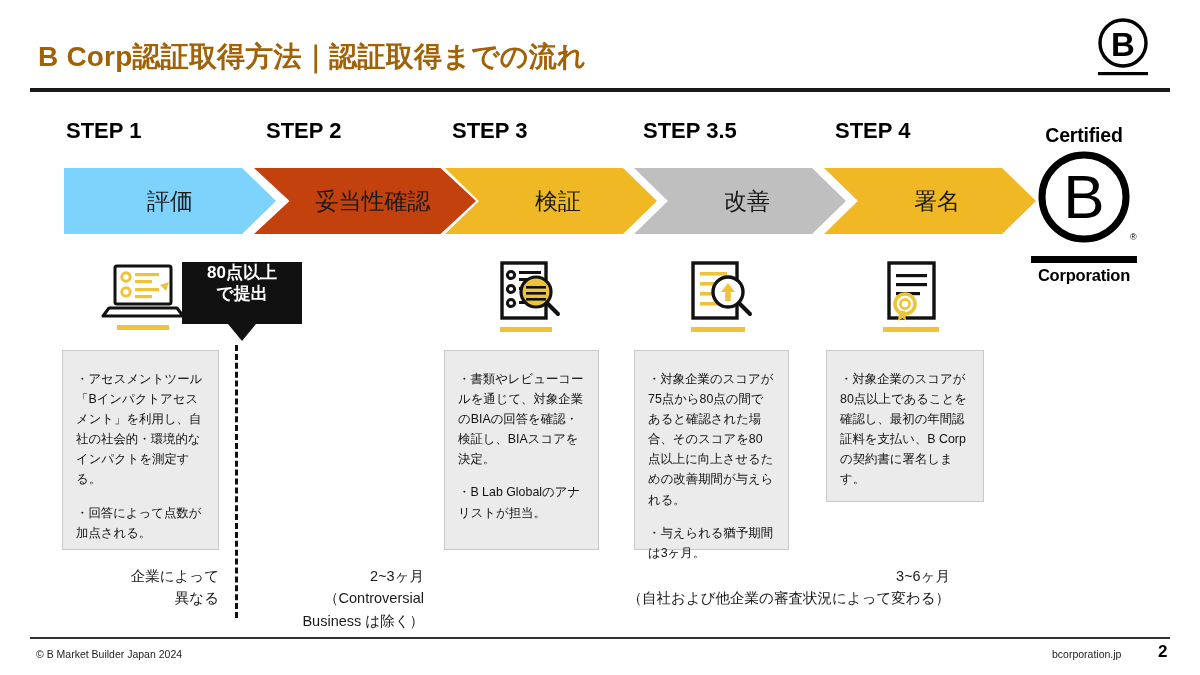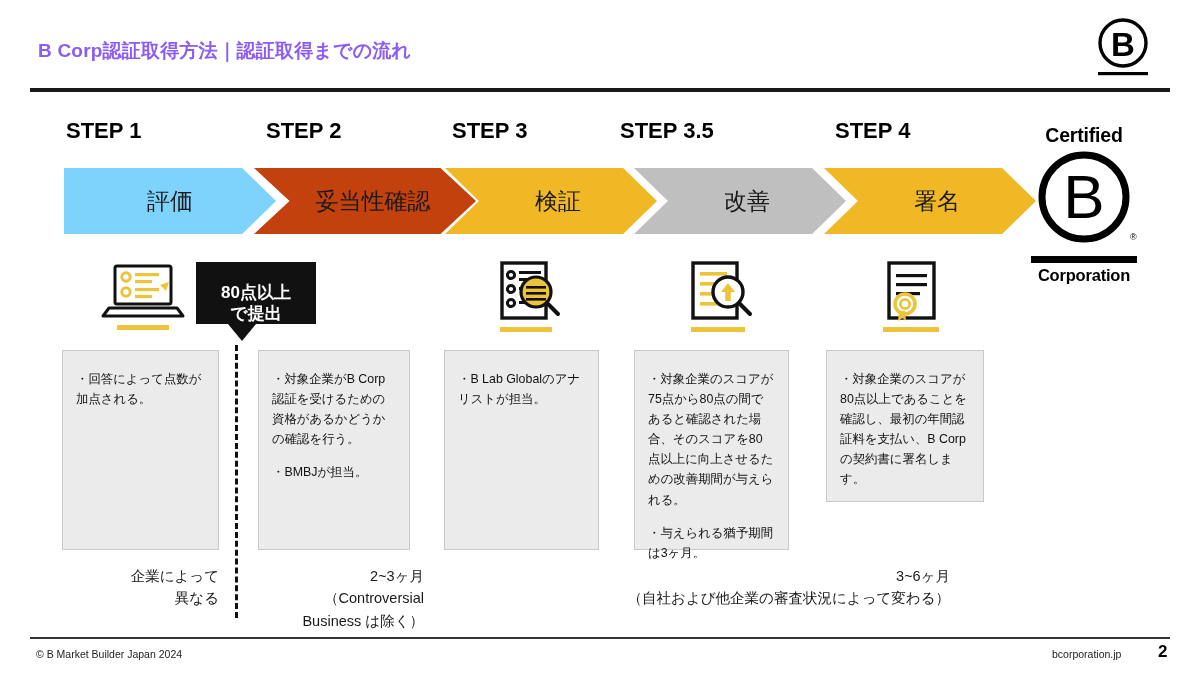--- a/index.html
+++ b/index.html
@@ -7,21 +7,21 @@
     width: 1200px; height: 675px;
     background: #ffffff;
     font-family: "Liberation Sans", "DejaVu Sans", sans-serif;
     overflow: hidden;
   }
   #slide { position: relative; width: 1200px; height: 675px; background:#fff; }
 
   
   #header-title {
     position: absolute; left: 38px; top: 38px;
-    font-size: 19px; font-weight: bold; color: #8b5cf6;
+    font-size: 28px; font-weight: bold; color: #a16207;
     letter-spacing: .2px; white-space: nowrap;
   }
   #header-rule {
     position: absolute; left: 30px; top: 88px;
     width: 1140px; height: 4px; background: #1a1a1a;
   }
   #header-logo {
     position: absolute; left: 1092px; top: 16px;
     width: 62px; height: 62px;
   }
@@ -41,23 +41,23 @@
   .chevron span {
     font-size: 23px; color: #1a1a1a; white-space: nowrap;
     position: relative; z-index: 2;
     font-family: "Liberation Sans","DejaVu Sans",sans-serif;
   }
   .chev-first  { clip-path: polygon(0 0, 84% 0, 100% 50%, 84% 100%, 0 100%); }
   .chev-mid    { clip-path: polygon(0 0, 84% 0, 100% 50%, 84% 100%, 0 100%, 16% 50%); }
 
   
   #callout {
-    position: absolute; left: 196px; top: 262px;
+    position: absolute; left: 182px; top: 262px;
     width: 120px; height: 62px; background: #111111;
-    display:flex; flex-direction:column; align-items:center; justify-content:flex-end;
+    display:flex; flex-direction:column; align-items:center; justify-content:flex-start;
   }
   #callout div { color:#fff; font-size:17px; font-weight:bold; line-height:1.25; }
   #callout-tail {
     position:absolute; left:228px; top:324px;
     width:0; height:0;
     border-left: 14px solid transparent;
     border-right: 14px solid transparent;
     border-top: 17px solid #111111;
   }
   #dashed-line {
@@ -123,21 +123,21 @@
   <div id="header-rule"></div>
   <svg id="header-logo" viewBox="0 0 62 62">
     <circle cx="31" cy="27" r="23" fill="none" stroke="#000" stroke-width="3.4"></circle>
     <text x="31" y="40" text-anchor="middle" font-family="Liberation Sans, sans-serif" font-size="33" font-weight="bold" fill="#000">B</text>
     <rect x="6" y="56" width="50" height="3.2" fill="#000"></rect>
   </svg>
 
   <div class="step-label" style="left:66px;">STEP 1</div>
   <div class="step-label" style="left:266px;">STEP 2</div>
   <div class="step-label" style="left:452px;">STEP 3</div>
-  <div class="step-label" style="left:620px;text-align:center;">STEP 3.5</div>
+  <div class="step-label" style="left:643px;text-align:center;">STEP 3.5</div>
   <div class="step-label" style="left:835px;">STEP 4</div>
 
   <div class="chevron chev-first" style="left:64px; width:212px; background:#7dd3fc;">
     <span>評価</span>
   </div>
   <div class="chevron chev-mid" style="left:254px; width:222px; background:#c2410c;">
     <span style="margin-left:16px;">妥当性確認</span>
   </div>
   <div class="chevron chev-mid" style="left:445px; width:212px; background:#f0b825;">
     <span style="margin-left:14px;">検証</span>
@@ -203,29 +203,27 @@
   </svg>
 
   <div id="callout">
     <div>80点以上</div>
     <div>で提出</div>
   </div>
   <div id="callout-tail"></div>
   <div id="dashed-line"></div>
 
   <div class="textbox" style="left:62px; width:157px; height:200px;">
+    <p>・アセスメントツール「Bインパクトアセスメント」を利用し、自社の社会的・環境的なインパクトを測定する。</p>
     <p>・回答によって点数が加点される。</p>
   </div>
 
-  <div class="textbox" style="left:258px; width:152px; height:200px;">
-    <p>・対象企業がB Corp認証を受けるための資格があるかどうかの確認を行う。</p>
-    <p>・BMBJが担当。</p>
-  </div>
 
   <div class="textbox" style="left:444px; width:155px; height:200px;">
+    <p>・書類やレビューコールを通じて、対象企業のBIAの回答を確認・検証し、BIAスコアを決定。</p>
     <p>・B Lab Globalのアナリストが担当。</p>
   </div>
 
   <div class="textbox" style="left:634px; width:155px; height:200px;">
     <p>・対象企業のスコアが75点から80点の間であると確認された場合、そのスコアを80点以上に向上させるための改善期間が与えられる。</p>
     <p>・与えられる猶予期間は3ヶ月。</p>
   </div>
 
   <div class="textbox" style="left:826px; width:158px; height:152px;">
     <p>・対象企業のスコアが80点以上であることを確認し、最初の年間認証料を支払い、B Corpの契約書に署名します。</p>

